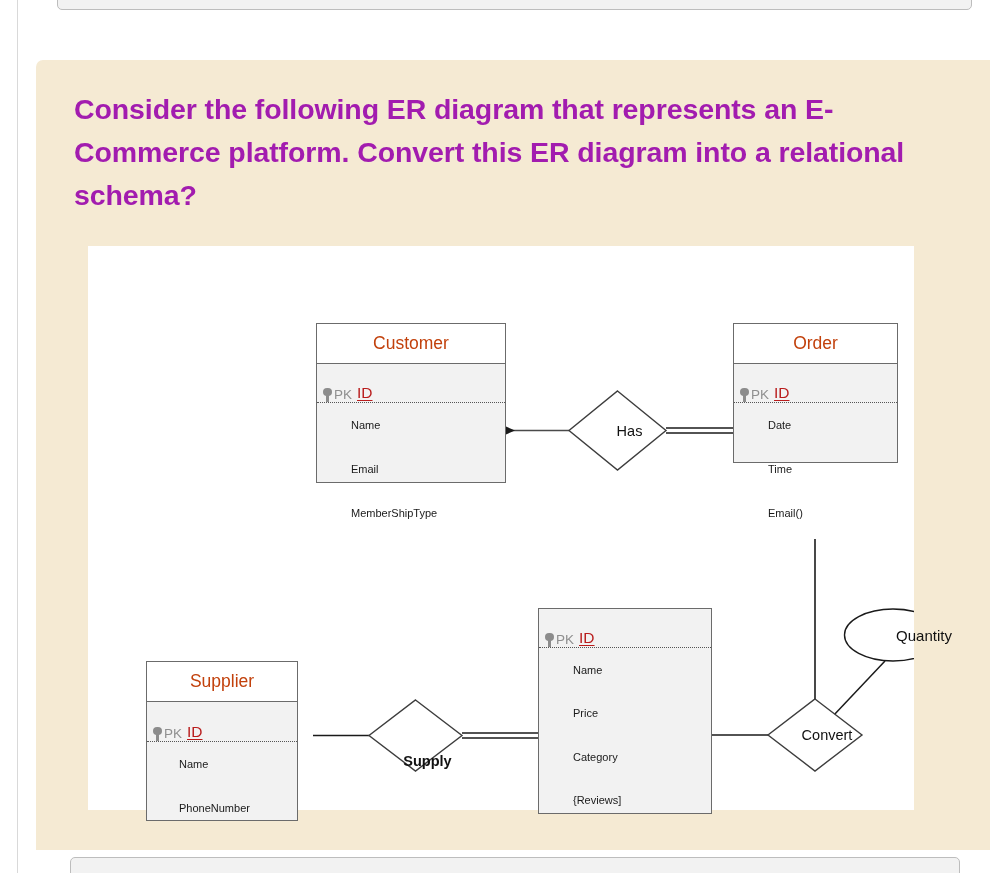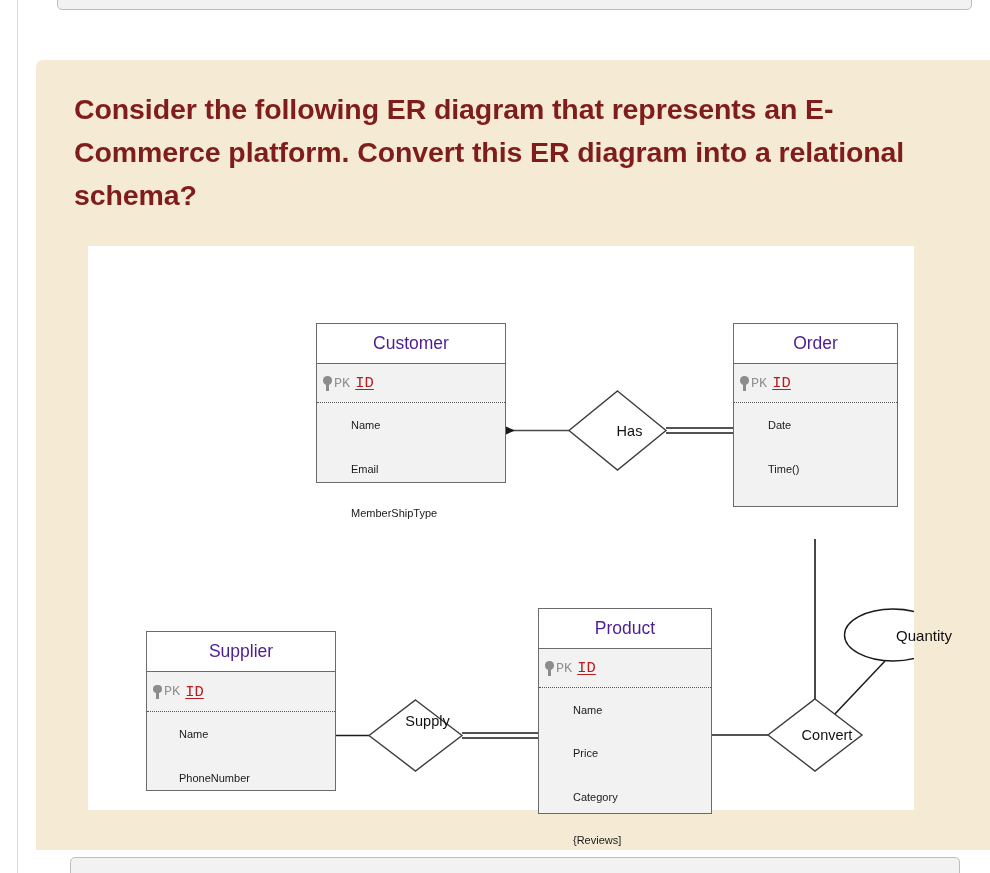--- a/index.html
+++ b/index.html
@@ -54,21 +54,21 @@
     box-sizing: border-box;
   }
 
   #question-text {
     position: absolute;
     left: 38px; top: 28px;
     width: 880px;
     font-size: 28.5px;
     font-weight: bold;
     line-height: 43px;
-    color: #7f1d1d;
+    color: #a21caf;
     letter-spacing: -0.1px;
   }
 
   
   #diagram-canvas {
     position: absolute;
     left: 52px; top: 186px;
     width: 826px; height: 564px;
     background: #ffffff;
   }
@@ -83,35 +83,34 @@
     position: absolute;
     background: #f2f2f2;
     border: 1.4px solid #6b6b6b;
     box-sizing: border-box;
   }
   .entity-title {
     background: #ffffff;
     border-bottom: 1.2px solid #6b6b6b;
     text-align: center;
     font-size: 17.5px;
-    color: #4c1d95;
+    color: #c2410c;
     line-height: 1;
     display: flex;
     align-items: center;
     justify-content: center;
     box-sizing: border-box;
   }
   .entity-pk {
     position: relative;
     display: flex;
-    align-items: center;
+    align-items: flex-end;
     padding-left: 5px;
     box-sizing: border-box;
     border-bottom: 1.3px dotted #555;
-    font-family: Liberation Mono, monospace;
   }
   .key-icon {
     display: inline-block;
     width: 11px; height: 15px;
     position: relative;
     margin-right: 1px;
     flex: none;
   }
   .key-icon::before {
     content: "";
@@ -199,61 +198,61 @@
         <line x1="727" y1="293" x2="727" y2="453" stroke="#1a1a1a" stroke-width="1.6"></line>
         <line x1="624" y1="489" x2="680" y2="489" stroke="#1a1a1a" stroke-width="1.5"></line>
         <line x1="745" y1="470" x2="797" y2="415" stroke="#1a1a1a" stroke-width="1.5"></line>
       </g>
       <polygon points="727,453 774,489 727,525 680,489" fill="#ffffff" stroke="#3d3d3d" stroke-width="1.4"></polygon>
 
       <ellipse cx="805" cy="389" rx="48.5" ry="26" fill="#ffffff" stroke="#1a1a1a" stroke-width="1.4"></ellipse>
     </svg>
 
     <div class="shape-label" style="left:529.5px; top:184.5px;">Has</div>
-    <div class="shape-label" style="left:327.5px; top:475px;">Supply</div>
+    <div class="shape-label" style="left:327.5px; top:515px;font-weight:bold;">Supply</div>
     <div class="shape-label" style="left:727px; top:489px;">Convert</div>
     <div class="shape-label ellipse-label" style="left:824px; top:389px;">Quantity</div>
 
     <div class="entity" style="left:228px; top:77px; width:190px; height:160px;">
       <div class="entity-title" style="height:40px;">Customer</div>
       <div class="entity-pk" style="height:39px;">
         <span class="key-icon"></span>
         <span class="pk-label">PK</span>
         <span class="pk-field">ID</span>
       </div>
       <div class="attr" style="height:44px;">Name</div>
       <div class="attr" style="height:44px;">Email</div>
       <div class="attr" style="height:44px;">MemberShipType</div>
     </div>
 
-    <div class="entity" style="left:645px; top:77px; width:165px; height:184px;">
+    <div class="entity" style="left:645px; top:77px; width:165px; height:140px;">
       <div class="entity-title" style="height:40px;">Order</div>
       <div class="entity-pk" style="height:39px;">
         <span class="key-icon"></span>
         <span class="pk-label">PK</span>
         <span class="pk-field">ID</span>
       </div>
       <div class="attr" style="height:44px;">Date</div>
-      <div class="attr" style="height:44px;">Time()</div>
+      <div class="attr" style="height:44px;">Time</div>
+      <div class="attr" style="height:44px;">Email()</div>
     </div>
 
     <div class="entity" style="left:450px; top:362px; width:174px; height:206px;">
-      <div class="entity-title" style="height:40px;">Product</div>
       <div class="entity-pk" style="height:39px;">
         <span class="key-icon"></span>
         <span class="pk-label">PK</span>
         <span class="pk-field">ID</span>
       </div>
       <div class="attr" style="height:43.5px;">Name</div>
       <div class="attr" style="height:43.5px;">Price</div>
       <div class="attr" style="height:43.5px;">Category</div>
       <div class="attr" style="height:43.5px;text-align:center;">{Reviews]</div>
     </div>
 
-    <div class="entity" style="left:58px; top:385px; width:190px; height:160px;">
+    <div class="entity" style="left:58px; top:415px; width:152px; height:160px;">
       <div class="entity-title" style="height:40px;">Supplier</div>
       <div class="entity-pk" style="height:40px;">
         <span class="key-icon"></span>
         <span class="pk-label">PK</span>
         <span class="pk-field">ID</span>
       </div>
       <div class="attr attr-narrow" style="height:44px;">Name</div>
       <div class="attr attr-narrow" style="height:44px;">PhoneNumber</div>
     </div>
 

